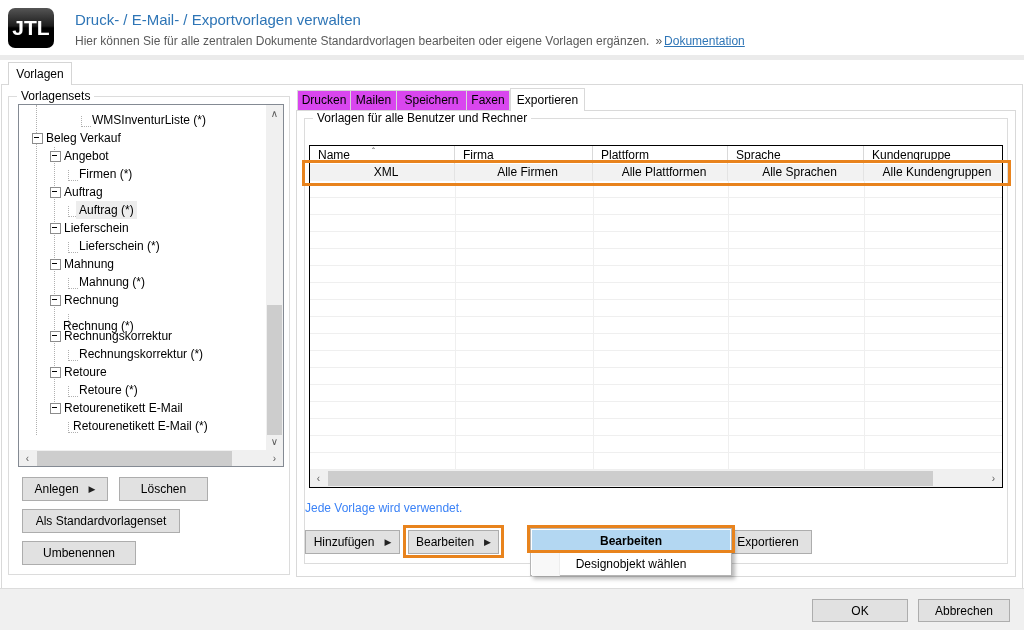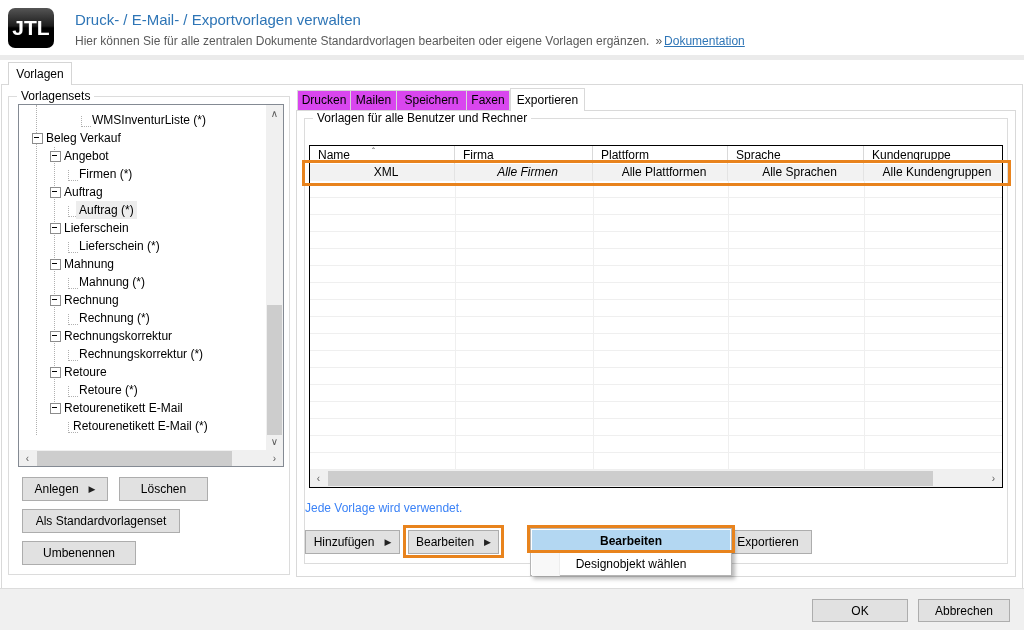--- a/index.html
+++ b/index.html
@@ -147,21 +147,21 @@
       <div class="trow" style="top:168px;">
         <span class="lconn" style="left:49px;top:5px;"></span>
         <span class="tlabel" style="left:57px;">Mahnung (*)</span>
       </div>
       <div class="trow" style="top:186px;">
         <span class="expander" style="left:31px;"></span>
         <span class="tlabel" style="left:42px;">Rechnung</span>
       </div>
       <div class="trow" style="top:204px;">
         <span class="lconn" style="left:49px;top:5px;"></span>
-        <span class="tlabel" style="left:57px;">Rechnung (*)</span>
+        <span class="tlabel" style="left:41px;margin-top:8px;">Rechnung (*)</span>
       </div>
       <div class="trow" style="top:222px;">
         <span class="expander" style="left:31px;"></span>
         <span class="tlabel" style="left:42px;">Rechnungskorrektur</span>
       </div>
       <div class="trow" style="top:240px;">
         <span class="lconn" style="left:49px;top:5px;"></span>
         <span class="tlabel" style="left:57px;">Rechnungskorrektur (*)</span>
       </div>
       <div class="trow" style="top:258px;">
@@ -234,21 +234,21 @@
       </div>
       <div class="th" style="width:136px;">
         <span>Sprache</span>
       </div>
       <div class="th" style="width:138px;border-right:none;">
         <span>Kundengruppe</span>
       </div>
     </div>
     <div class="drow">
       <div class="td" style="width:145px;">XML</div>
-      <div class="td" style="width:138px;font-style:italic;">Alle Firmen</div>
+      <div class="td" style="width:138px;">Alle Firmen</div>
       <div class="td" style="width:135px;">Alle Plattformen</div>
       <div class="td" style="width:136px;">Alle Sprachen</div>
       <div class="td" style="width:138px;border-right:none;">Alle Kundengruppen</div>
     </div>
     <div class="emptyrows"></div>
     <div class="tblhsb sb">
       <div class="sbarrow" style="left:0;top:0;">‹</div>
       <div class="sbthumb" style="left:18px;top:1px;width:605px;height:15px;"></div>
       <div class="sbarrow" style="right:0;top:0;">›</div>
     </div>

